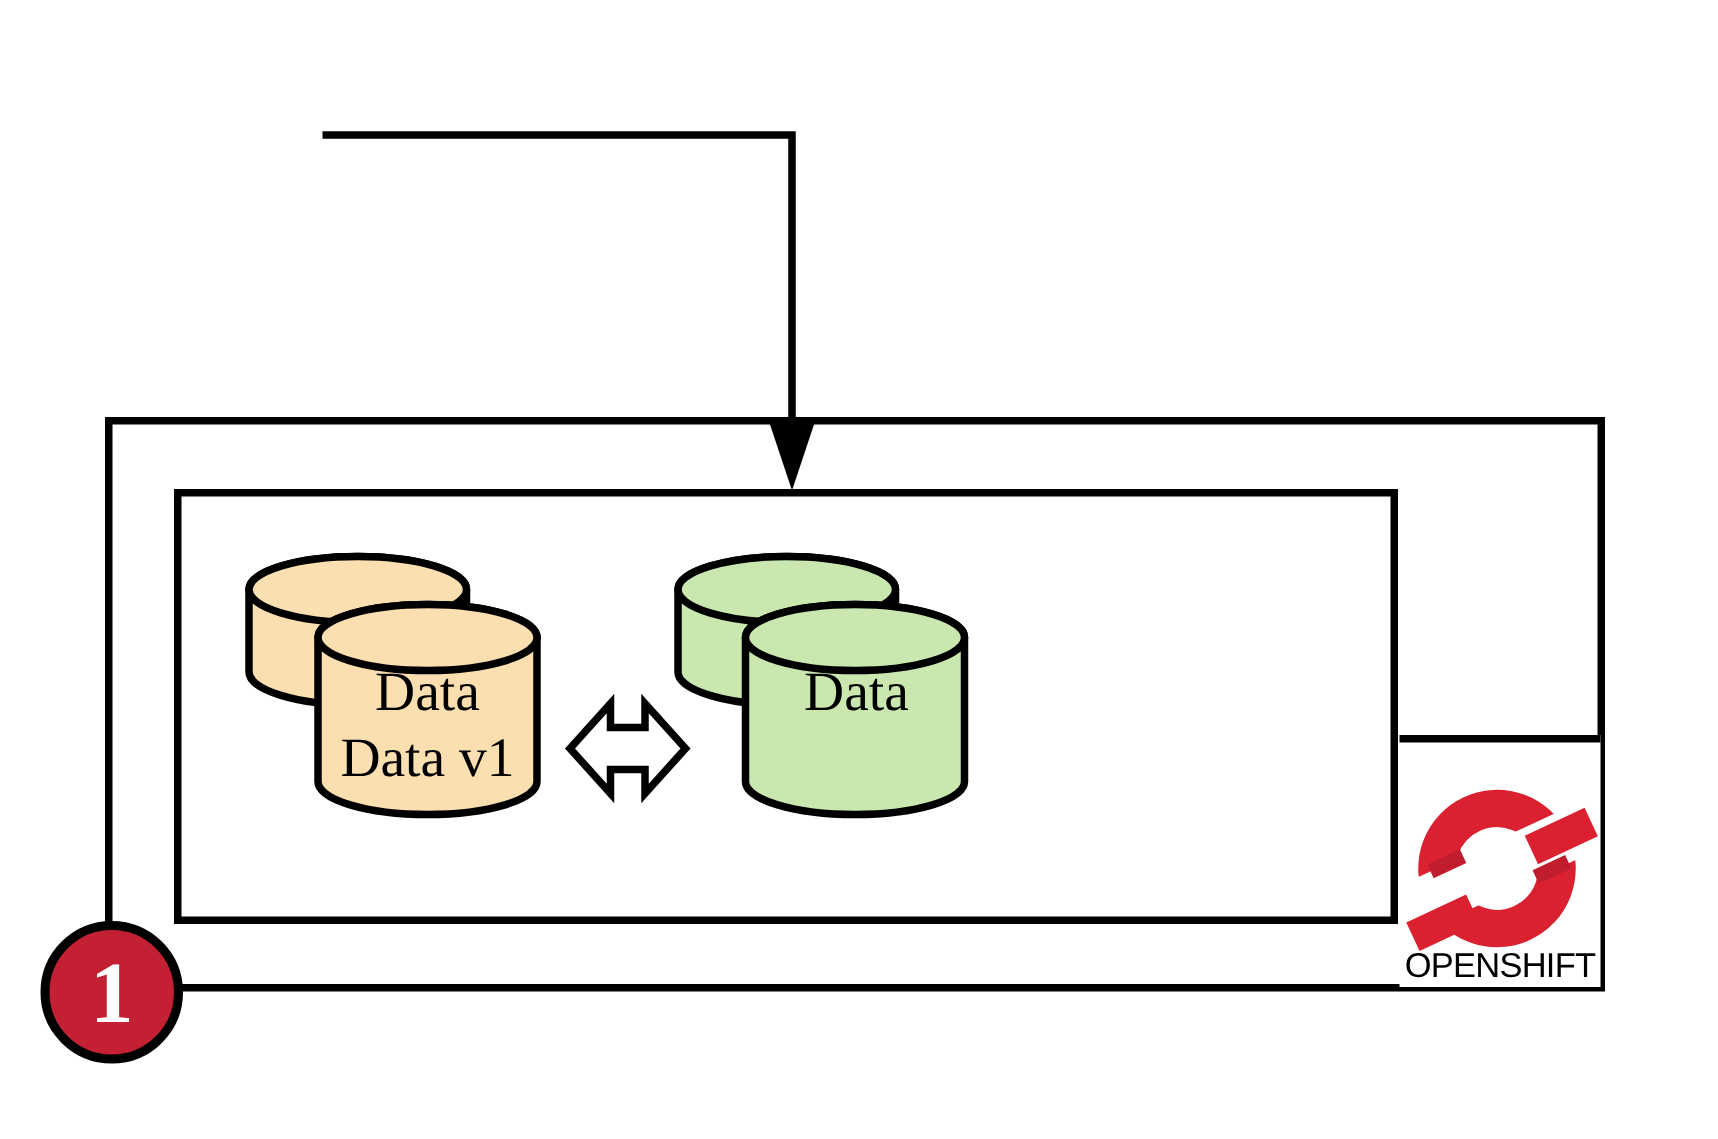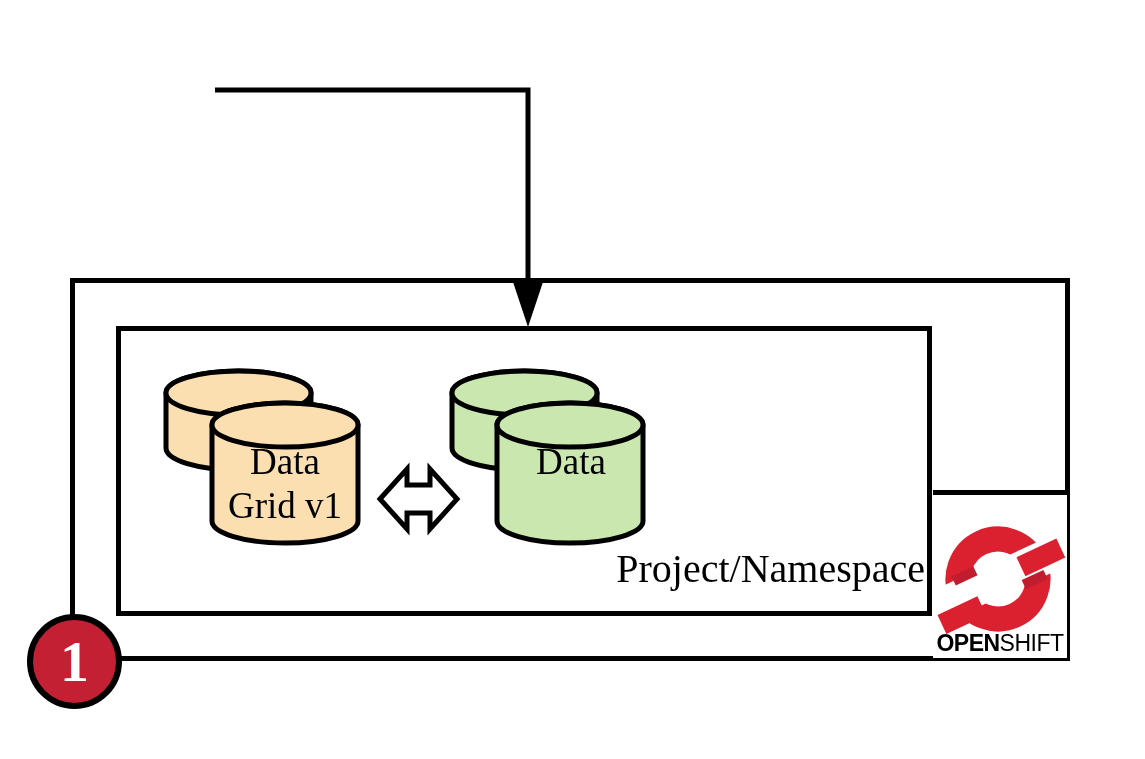--- a/index.html
+++ b/index.html
@@ -16,21 +16,21 @@
   
   .cyl-label{z-index:3;width:150px;text-align:center;font-size:37px;line-height:44px;letter-spacing:0px;}
   #label-v1{left:210px;top:440px;}
   #label-v2{left:496px;top:440px;}
   
   #project-label{left:500px;top:548px;width:425px;text-align:right;font-size:40px;line-height:42px;z-index:3;}
   
   #logo-box{left:933px;top:490px;width:134px;height:168px;background:#fff;border-top:5px solid #000;box-sizing:border-box;z-index:3;}
   #logo-wordmark{position:absolute;left:0;bottom:1px;width:100%;text-align:center;
     font-family:"Liberation Sans", sans-serif;font-size:23px;letter-spacing:-0.5px;white-space:nowrap;}
-  #logo-wordmark .bold{font-weight:700;}
+  #logo-wordmark .bold{font-weight:400;}
   #logo-wordmark .light{font-weight:400;text-align:center;}
   
   #step-badge{left:27px;top:614px;width:95px;height:95px;border:6px solid #000;border-radius:50%;
     background:#C32033;box-sizing:border-box;z-index:4;display:flex;align-items:center;justify-content:center;}
   #step-badge .num{color:#fff;font-size:58px;font-weight:700;font-family:"Liberation Serif", serif;line-height:1;}
 </style>
 </head>
 <body>
 
 <div id="canvas">
@@ -64,27 +64,26 @@
     <g>
       <path d="M497 425 L497 521 A73 22 0 0 0 643 521 L643 425 A73 22 0 0 0 497 425 Z" stroke="#000" stroke-width="5" fill="#C9E7AE"></path>
       <ellipse cx="570" cy="425" rx="73" ry="22" stroke="#000" stroke-width="5" fill="#C9E7AE"></ellipse>
     </g>
 
     <polygon points="380,499 407,469 407,485 430,485 430,469 457,499 430,529 430,513 407,513 407,529" fill="#ffffff" stroke="#000" stroke-width="5"></polygon>
   </svg>
 
   <div id="label-v1" class="abs cyl-label">
     <div>Data</div>
-    <div>Grid v1</div>
+    <div>Data v1</div>
   </div>
   <div id="label-v2" class="abs cyl-label">
     <div>Data</div>
   </div>
 
-  <div id="project-label" class="abs">Project/Namespace</div>
 
   <div id="logo-box" class="abs">
     <svg width="134" height="142" viewBox="0 0 134 142">
       <g transform="rotate(-25 65 84)">
         <circle cx="65" cy="84" r="40" fill="none" stroke="#DB212F" stroke-width="25"></circle>
         <rect x="84" y="67" width="40" height="34" fill="#ffffff"></rect>
         <rect x="6" y="67" width="40" height="34" fill="#ffffff"></rect>
         <rect x="91" y="72" width="44" height="21" fill="#DB212F"></rect>
         <rect x="-5" y="91" width="44" height="21" fill="#DB212F"></rect>
         <rect x="86" y="95" width="24" height="10" fill="#C01E2E"></rect>

